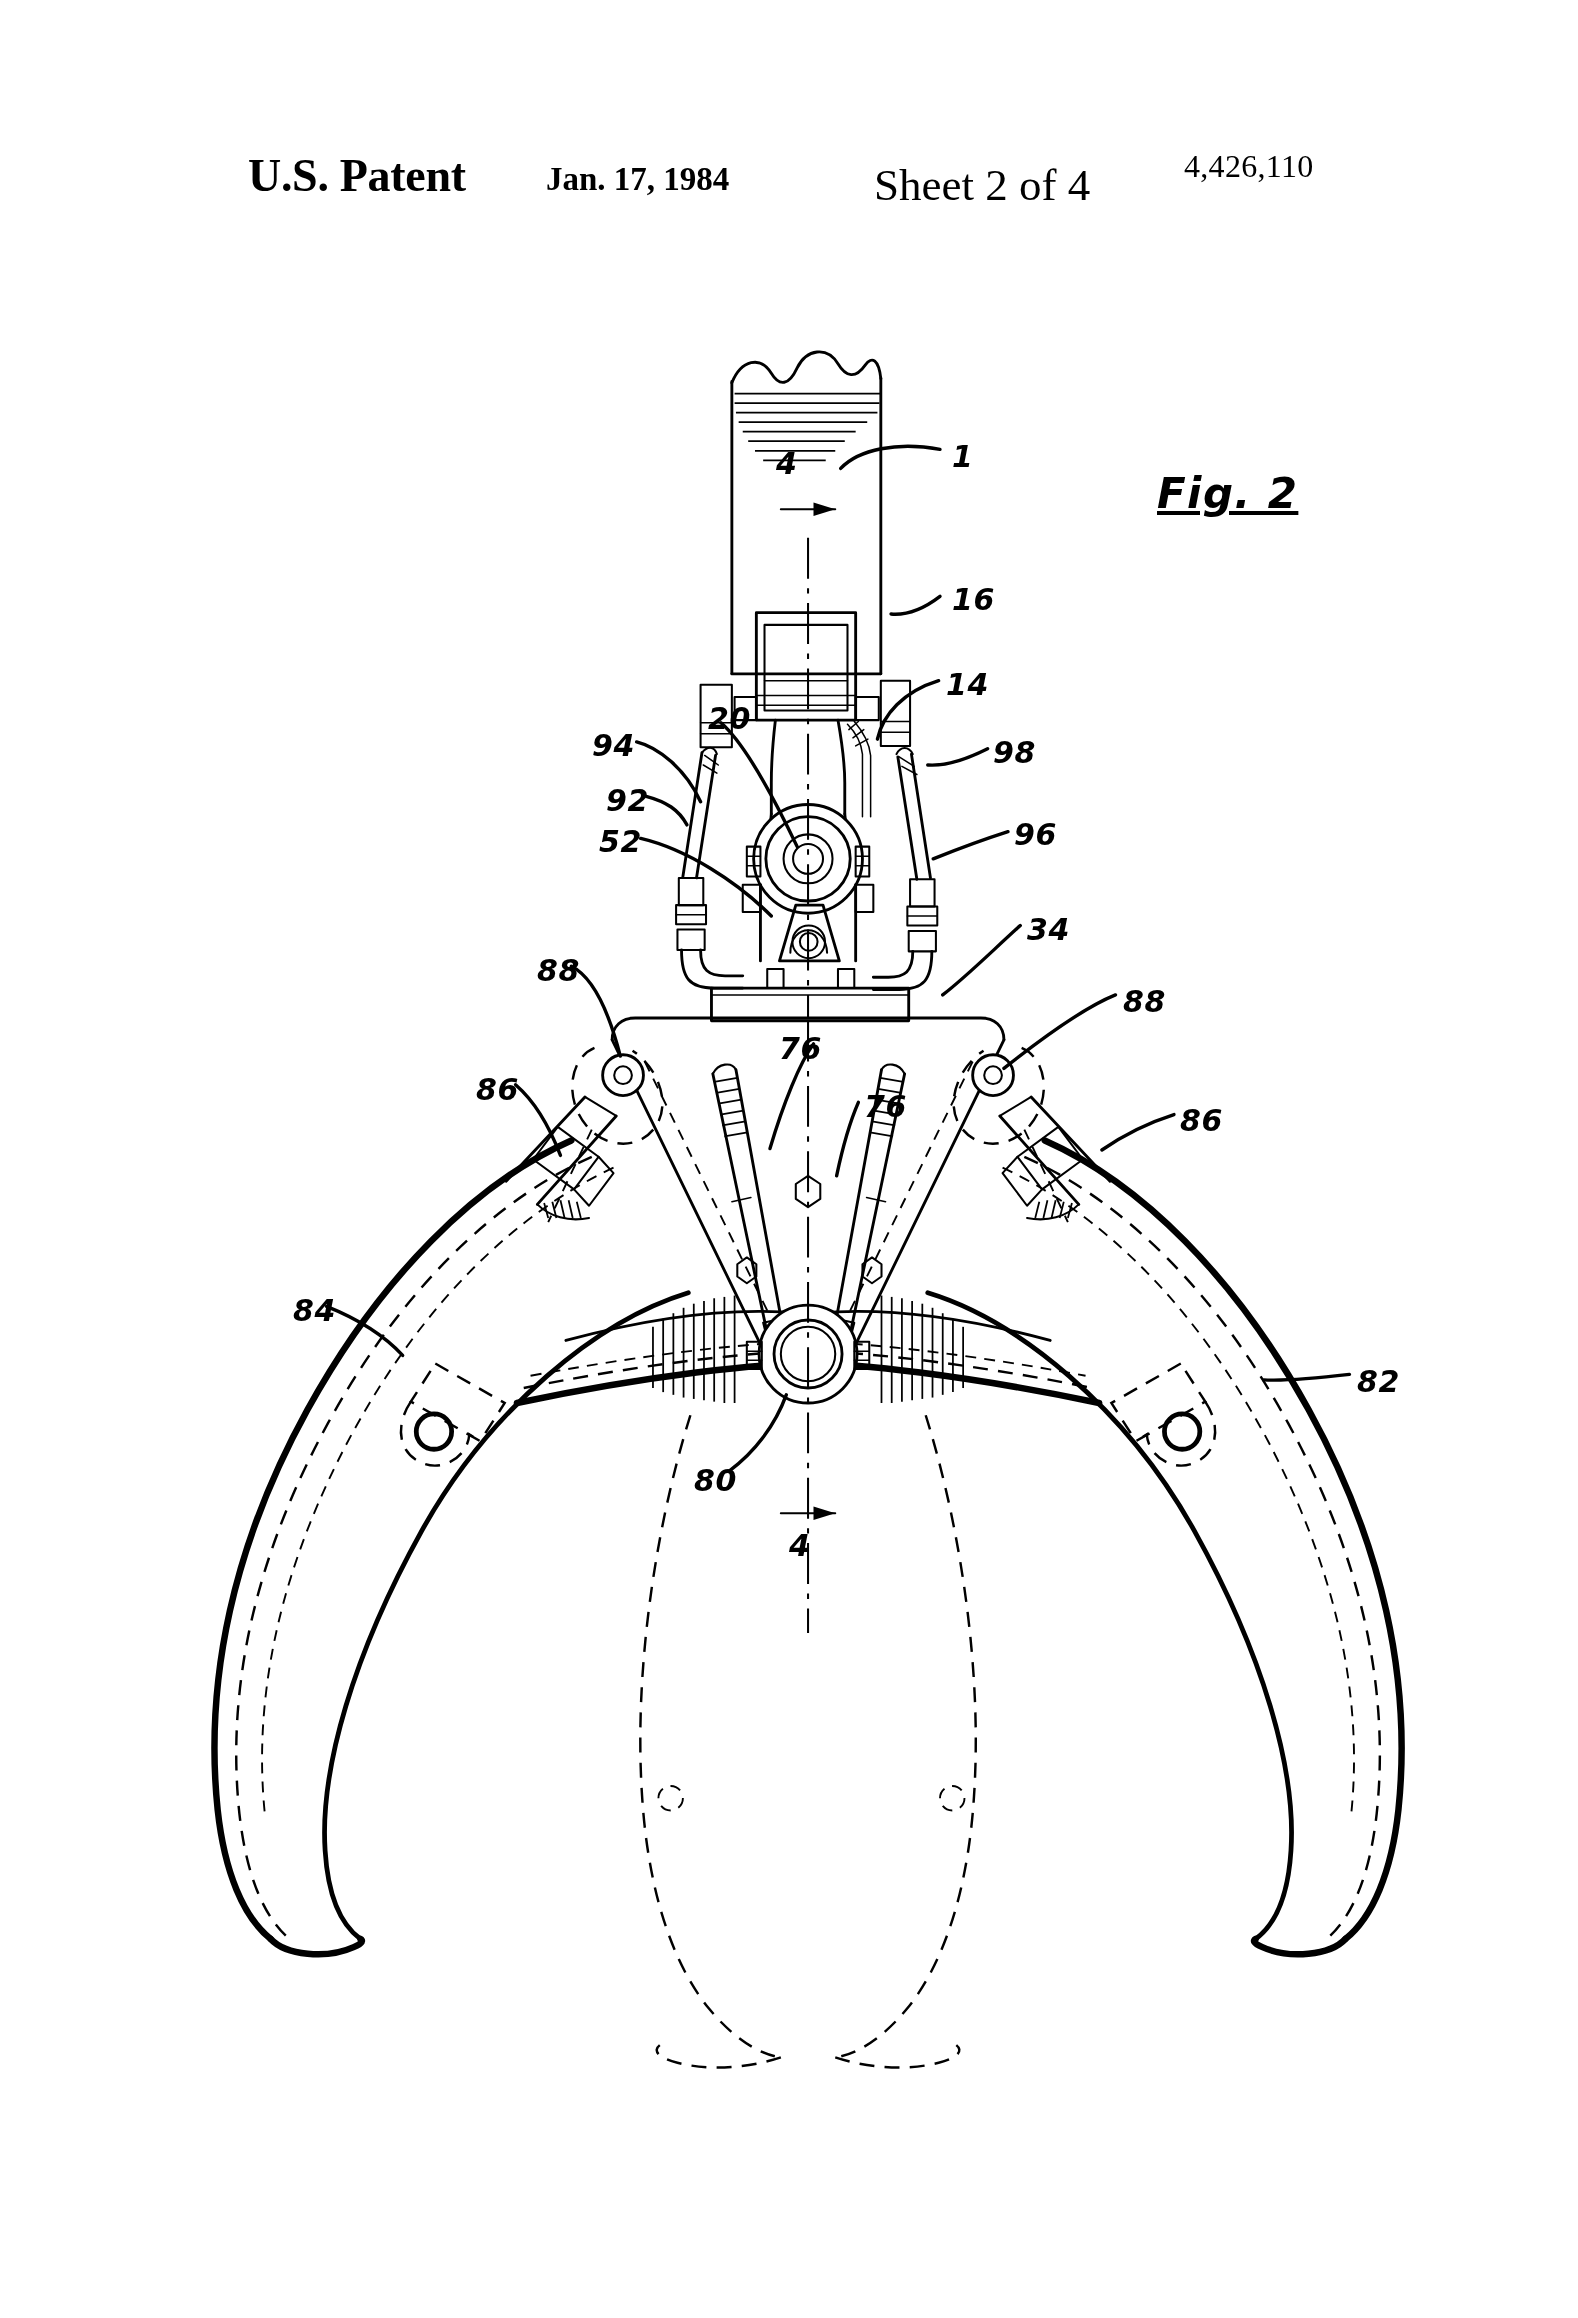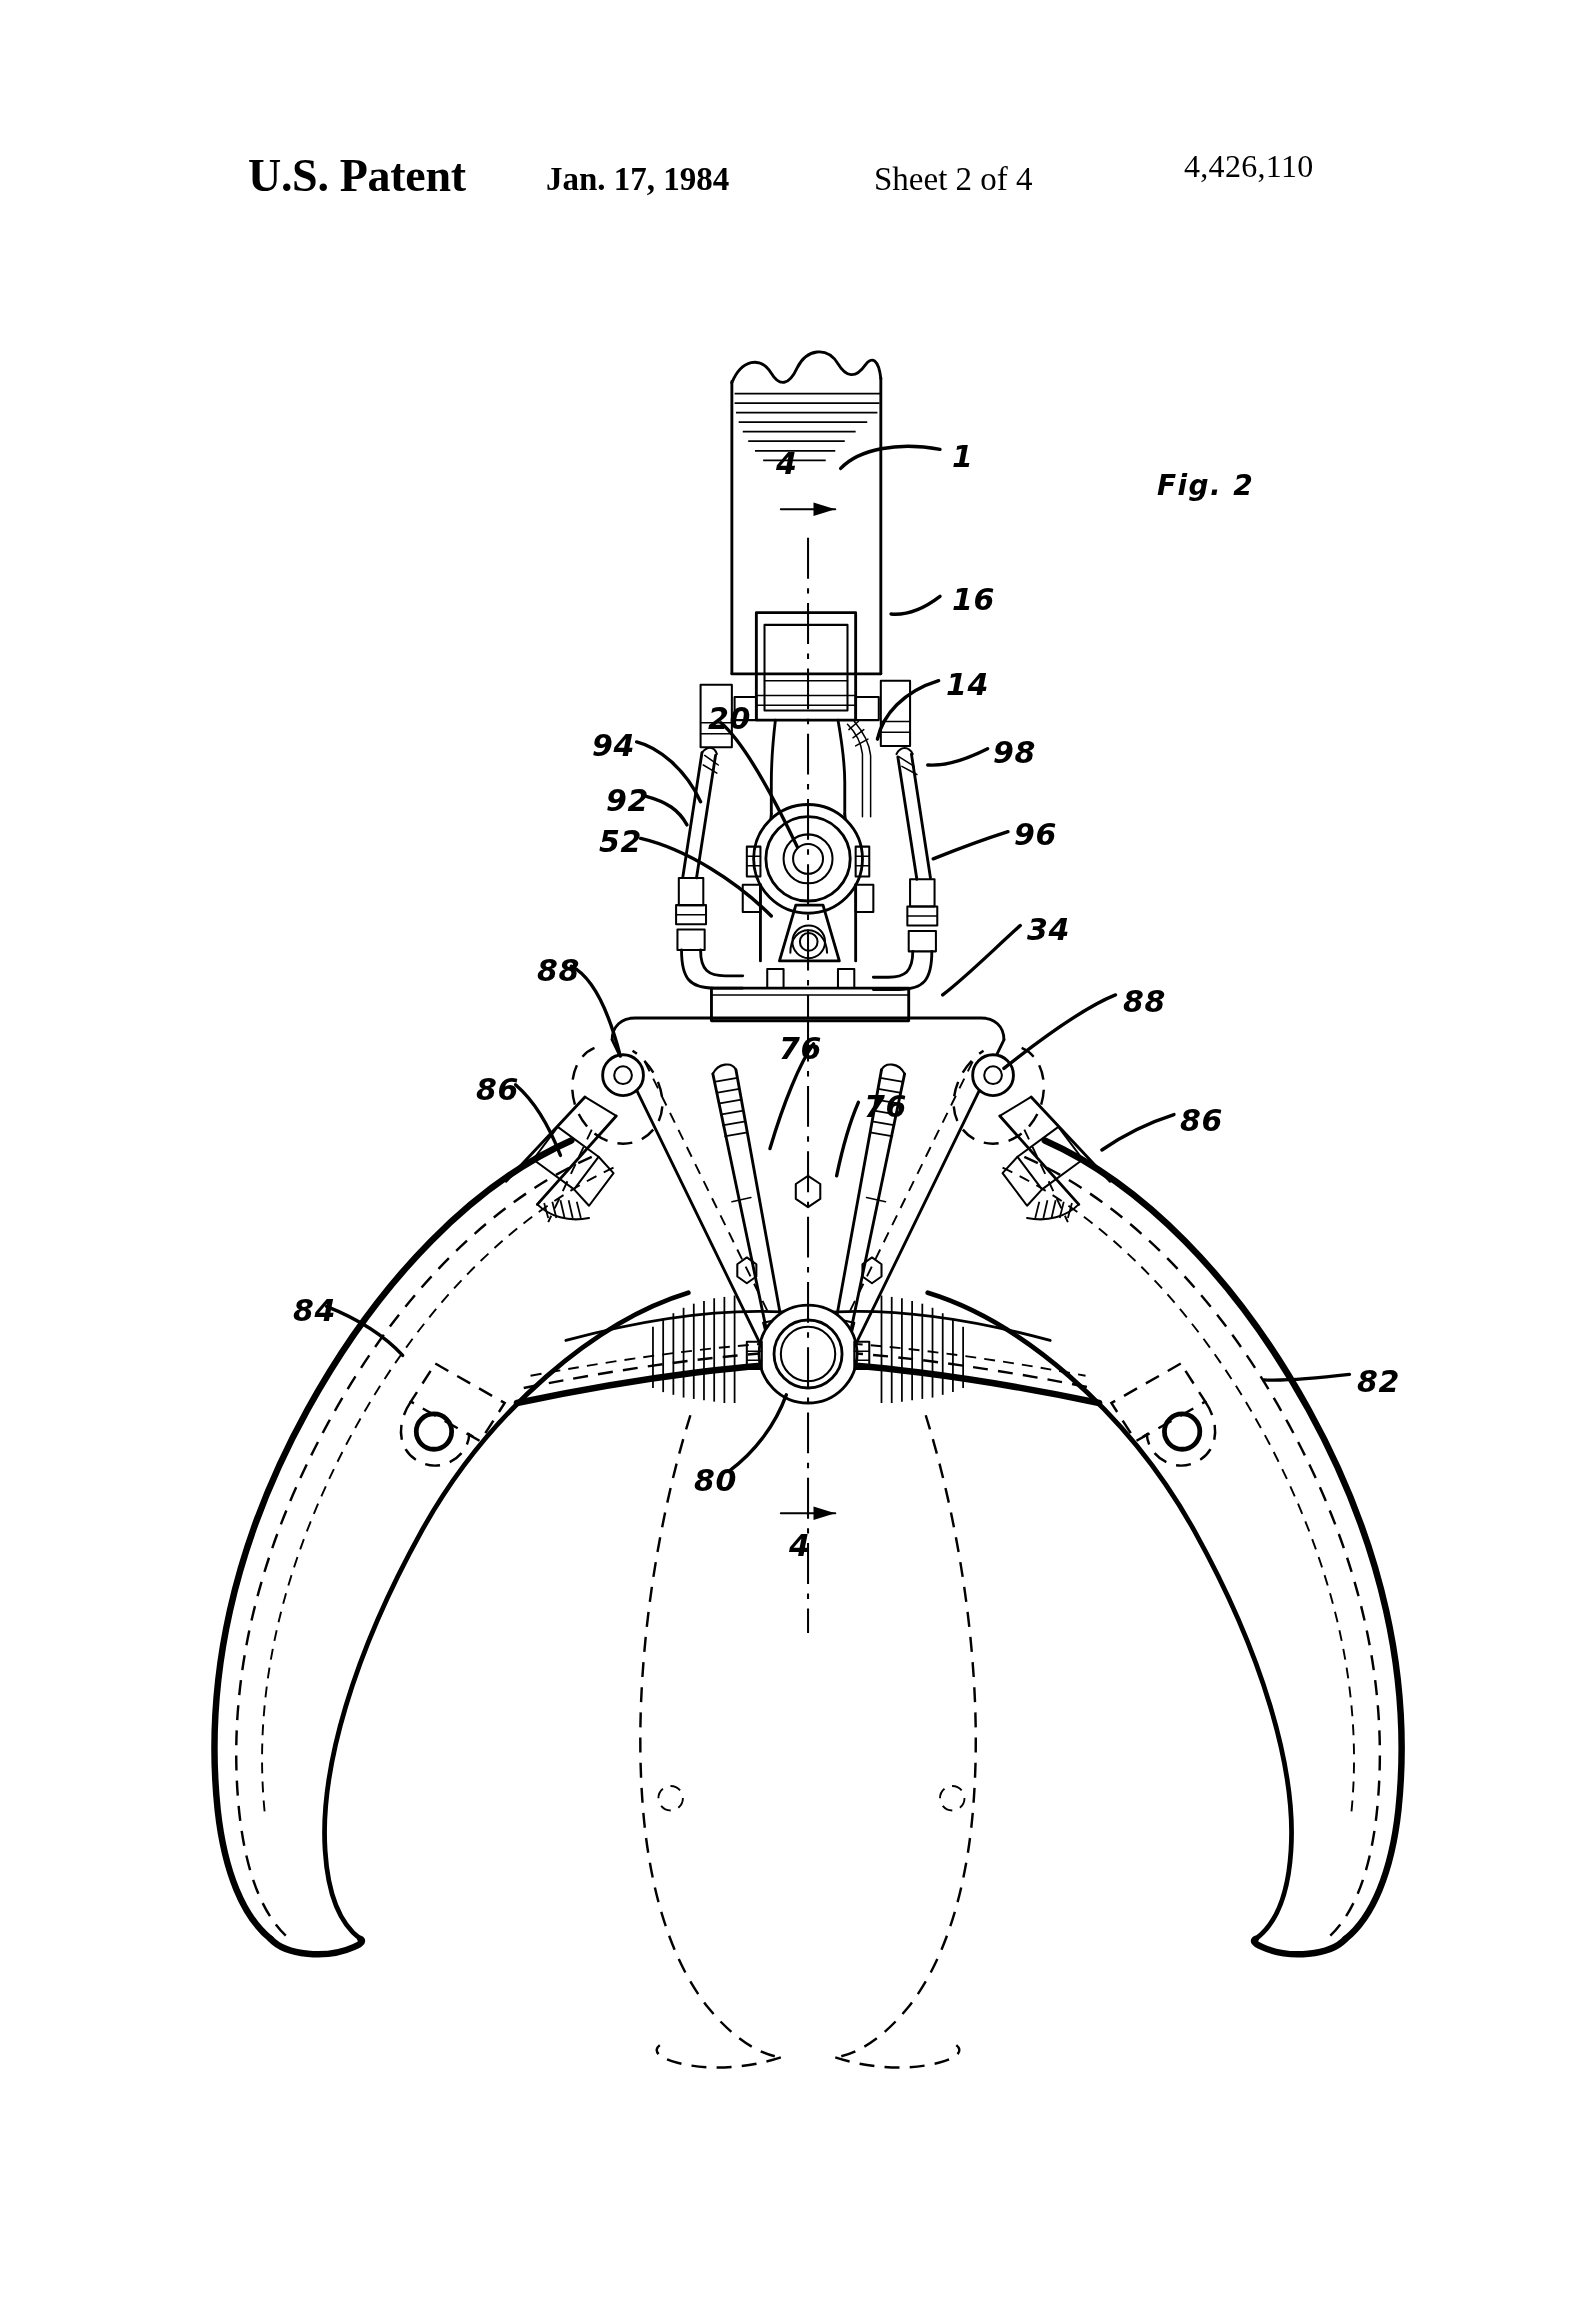--- a/index.html
+++ b/index.html
@@ -42,44 +42,45 @@
   #hdr-date {
     left: 546px;
     top: 9.5px;
     font-size: 33px;
     font-weight: 700;
     font-family: "Liberation Serif", "DejaVu Serif", serif;
   }
   #hdr-sheet {
     left: 874px;
     top: 9.5px;
-    font-size: 33px;
+    font-size: 45px;
     font-weight: 400;
     font-family: "Liberation Serif", "DejaVu Serif", serif;
   }
   #hdr-number {
     left: 1184px;
     top: -2.7px;
     font-size: 32px;
     font-weight: 400;
     letter-spacing: 0.3px;
     font-family: "Liberation Serif", "DejaVu Serif", serif;
   }
 
   
   #fig-label {
     position: absolute;
     left: 1157px;
     top: 469px;
     font-family: "DejaVu Sans", sans-serif;
     font-style: italic;
-    font-size: 28px;
+    font-size: 42px;
     font-weight: 700;
     letter-spacing: 1.4px;
     white-space: nowrap;
+    text-decoration: underline;
   }
 
   
   #drawing-canvas {
     position: absolute;
     left: 0;
     top: 0;
     width: 1578px;
     height: 2319px;
   }

